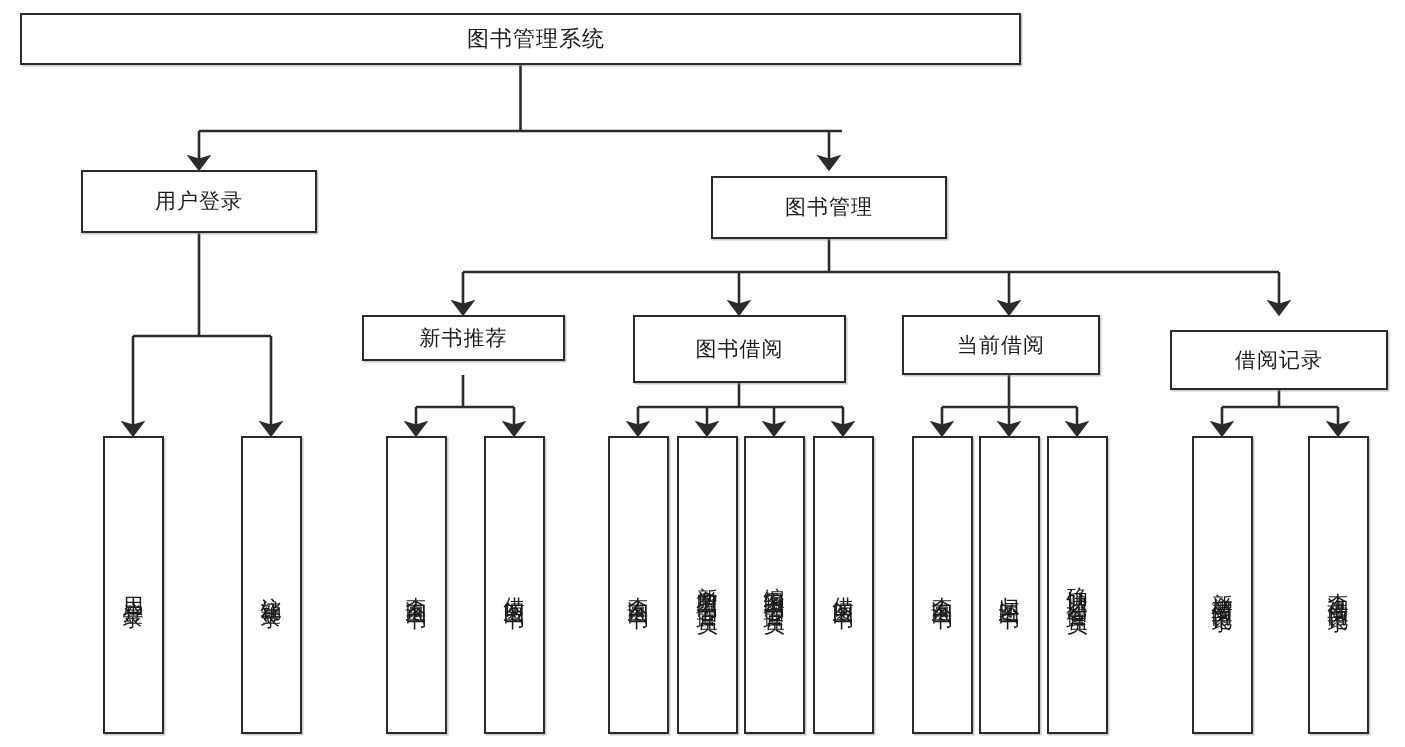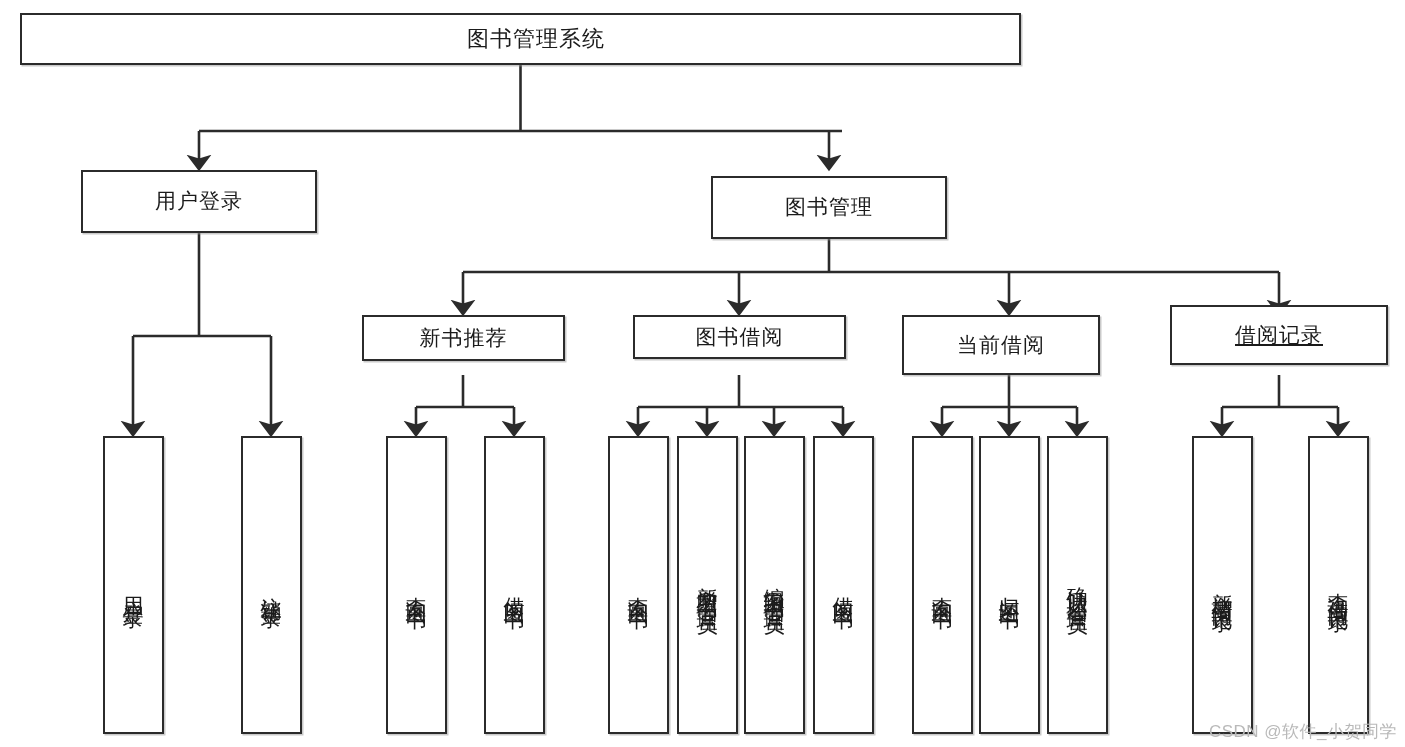--- a/index.html
+++ b/index.html
@@ -119,27 +119,27 @@
   <div class="node" style="left:81px;top:170px;width:236px;height:63px;">
     <span class="cap">用户登录</span>
   </div>
   <div class="node" style="left:711px;top:176px;width:236px;height:63px;">
     <span class="cap">图书管理</span>
   </div>
 
   <div class="node" style="left:362px;top:315px;width:203px;height:46px;">
     <span class="cap">新书推荐</span>
   </div>
-  <div class="node" style="left:633px;top:315px;width:213px;height:44px;">
+  <div class="node" style="left:633px;top:315px;width:213px;height:68px;">
     <span class="cap">图书借阅</span>
   </div>
   <div class="node" style="left:902px;top:315px;width:198px;height:60px;">
     <span class="cap">当前借阅</span>
   </div>
-  <div class="node" style="left:1170px;top:305px;width:218px;height:60px;text-decoration:underline;">
+  <div class="node" style="left:1170px;top:330px;width:218px;height:60px;">
     <span class="cap">借阅记录</span>
   </div>
 
   <div class="leaf" style="left:103px;top:436px;width:61px;height:298px;">
     <span class="cap">用户登录</span>
   </div>
   <div class="leaf" style="left:241px;top:436px;width:61px;height:298px;">
     <span class="cap">注销登录</span>
   </div>
 
@@ -173,15 +173,14 @@
     <span class="cap">确认归还（管理员）</span>
   </div>
 
   <div class="leaf" style="left:1192px;top:436px;width:61px;height:298px;">
     <span class="cap">新增借阅记录</span>
   </div>
   <div class="leaf" style="left:1308px;top:436px;width:61px;height:298px;">
     <span class="cap">查询借阅记录</span>
   </div>
 
-  <div id="watermark">CSDN @软件_小贺同学</div>
 
 </div>
 
 </body></html>

